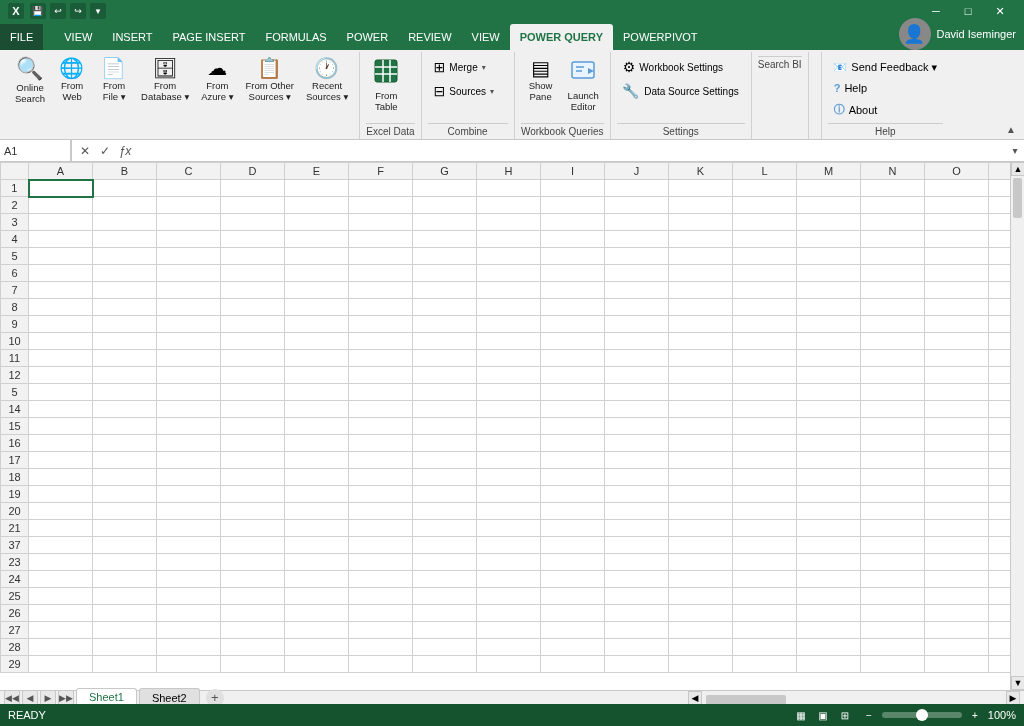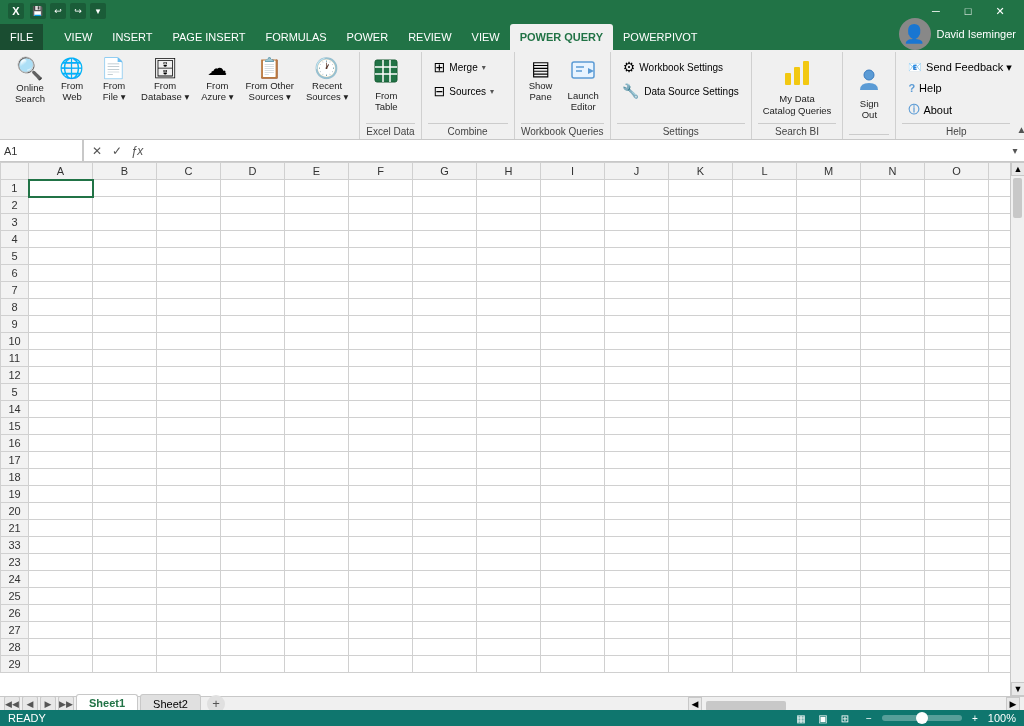--- a/index.html
+++ b/index.html
@@ -120,21 +120,21 @@
 
     
     .formula-bar {
       height: 22px;
       background: #fff;
       border-bottom: 1px solid #c8c8c8;
       display: flex;
       align-items: center;
     }
     .name-box {
-      width: 84px;
+      width: 72px;
       height: 100%;
       border-right: 2px solid #c8c8c8;
       padding: 8px 4px;
       font-size: 11px;
       display: flex;
       align-items: center;
       color: #333;
     }
     .formula-btns {
       display: flex;
@@ -268,36 +268,36 @@
       cursor: pointer;
       border: 1px solid #c8c8c8;
       border-bottom: none;
       background: #e0e0e0;
       margin-right: 2px;
       border-radius: 3px 3px 0 0;
     }
     .sheet-tab.active {
       background: #fff;
       color: #217346;
-      font-weight: 700;
+      font-weight: 400;
       border-bottom: 2px solid #217346;
     }
     .sheet-add-btn {
       width: 18px; height: 18px;
       border-radius: 50%;
       background: #e0e0e0;
       display: flex; align-items: center; justify-content: center;
       font-size: 13px; cursor: pointer; color: #555;
       margin-left: 4px;
     }
 
     
     .status-bar {
-      height: 16px;
-      background: #0f766e;
+      height: 22px;
+      background: #14532d;
       display: flex;
       align-items: center;
       padding: 0 8px;
       color: white;
       font-size: 11px;
       justify-content: space-between;
     }
     .status-right { display: flex; align-items: center; gap: 6px; }
     .status-btn { width: 18px; height: 18px; cursor: pointer; display: flex; align-items: center; justify-content: center; font-size: 10px; color: white; }
 
@@ -448,47 +448,24 @@
           <div class="ribbon-btn-small">
             <span class="btn-icon-sm">🔧</span>
             <span>Data Source Settings</span>
           </div>
         </div>
       </div>
       <div class="ribbon-group-label">Settings</div>
     </div>
 
     <div class="ribbon-group">
-      <div class="ribbon-group-content" style="align-items:center;">
-        <div class="ribbon-btn">
-          <div class="btn-icon">
-            <svg width="28" height="28" viewBox="0 0 28 28">
-              <rect x="2" y="14" width="6" height="12" rx="1" fill="#f2c811"></rect>
-              <rect x="11" y="8" width="6" height="18" rx="1" fill="#f2c811"></rect>
-              <rect x="20" y="2" width="6" height="24" rx="1" fill="#f2c811"></rect>
-            </svg>
-          </div>
-          <div class="btn-label">My Data<br>Catalog Queries</div>
-        </div>
-      </div>
       <div class="ribbon-group-label">Search BI</div>
     </div>
 
     <div class="ribbon-group">
-      <div class="ribbon-group-content" style="align-items:center;">
-        <div class="ribbon-btn">
-          <div class="btn-icon">
-            <svg width="26" height="26" viewBox="0 0 26 26">
-              <circle cx="13" cy="9" r="5" fill="#5b9bd5" stroke="#3a7bbf" stroke-width="1"></circle>
-              <path d="M4 24 Q4 17 13 17 Q22 17 22 24" fill="#5b9bd5"></path>
-            </svg>
-          </div>
-          <div class="btn-label">Sign<br>Out</div>
-        </div>
-      </div>
       <div class="ribbon-group-label"></div>
     </div>
 
     <div class="ribbon-group" style="border-right:none; min-width: 120px;">
       <div class="ribbon-group-content" style="flex-direction:column; gap:2px; padding-top:4px;">
         <div class="ribbon-btn-small" style="font-size:11px;">
           <span>📧</span>
           <span>Send Feedback ▾</span>
         </div>
         <div class="ribbon-btn-small" style="font-size:11px;">
@@ -941,21 +918,21 @@
                 <td></td>
                 <td></td>
                 <td></td>
                 <td></td>
                 <td></td>
                 <td></td>
                 <td></td>
                 <td></td>
               </tr>
               <tr>
-                <th class="row-header">33</th>
+                <th class="row-header">37</th>
                 <td></td>
                 <td></td>
                 <td></td>
                 <td></td>
                 <td></td>
                 <td></td>
                 <td></td>
                 <td></td>
                 <td></td>
                 <td></td>

